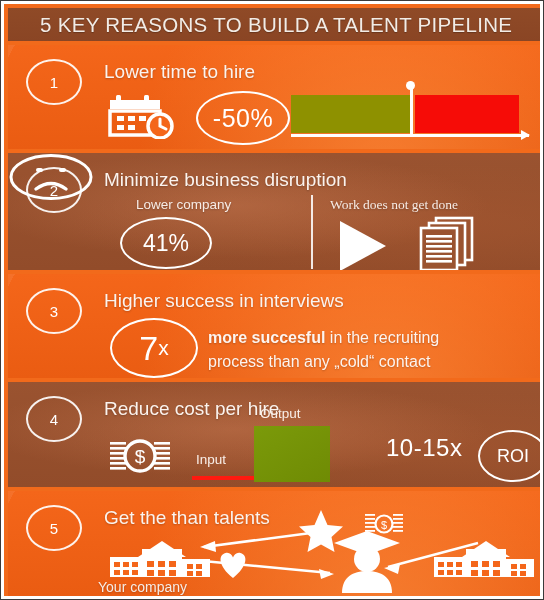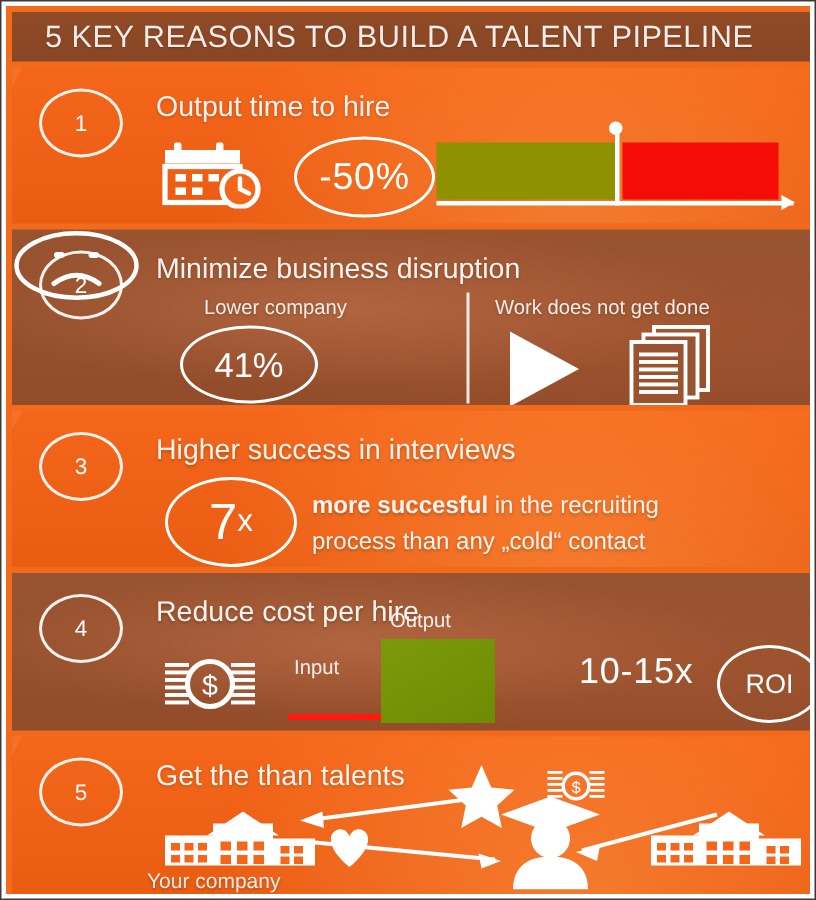--- a/index.html
+++ b/index.html
@@ -31,21 +31,21 @@
   }
 
   
   .header{
     position:absolute;left:4px;top:4px;width:536px;height:33px;
     background:linear-gradient(180deg,#8f4a27 0%,#8a4524 100%);
     display:flex;align-items:center;
   }
   .header-title{
     color:#f2ece6;font-size:20.5px;letter-spacing:.3px;
-    padding-left:22px;white-space:nowrap;font-weight:400;
+    padding-left:32px;white-space:nowrap;font-weight:400;
     text-shadow:0 1px 1px rgba(0,0,0,.25);
   }
 
   
   .section{position:absolute;left:4px;width:536px;overflow:hidden;}
   .sec1{top:41px;height:104px;}
   .sec2{top:149px;height:117px;}
   .sec3{top:270px;height:104px;}
   .sec4{top:378px;height:105px;}
   .sec5{top:487px;height:105px;}
@@ -80,21 +80,21 @@
   .chart1 .axis:after{
     content:"";position:absolute;right:-1px;top:-4px;
     border-left:9px solid #fff;border-top:5px solid transparent;border-bottom:5px solid transparent;
   }
   .chart1 .divider{position:absolute;left:119px;top:-6px;width:3px;height:52px;background:#fff;}
   .chart1 .dot{position:absolute;left:115px;top:-10px;width:9px;height:9px;border-radius:50%;background:#fff;}
 
   
   .sub-label{position:absolute;color:#f7ece6;font-size:13.5px;white-space:nowrap;text-shadow:0 1px 2px rgba(0,0,0,.22);}
   .lbl-morale{left:128px;top:44px;}
-  .lbl-work{left:322px;top:44px;}
+  .lbl-work{left:322px;top:44px;font-family:Liberation Serif, serif;}
   .pct41{left:112px;top:64px;width:88px;height:48px;font-size:23px;}
   .sad{left:210px;top:64px;width:86px;height:48px;}
   .vrule{position:absolute;left:303px;top:42px;width:2px;height:74px;background:rgba(255,255,255,.88);}
   .play-tri{
     position:absolute;left:332px;top:68px;width:0;height:0;
     border-left:46px solid #ffffff;border-top:25px solid transparent;border-bottom:25px solid transparent;
   }
   .docs{position:absolute;left:404px;top:62px;width:68px;height:56px;}
 
   
@@ -102,21 +102,21 @@
   .x7 .sm{font-size:21px;}
   .note{position:absolute;left:200px;top:52px;color:#fdf4ef;font-size:16px;line-height:1.5;text-shadow:0 1px 2px rgba(0,0,0,.22);}
   .note b{font-weight:700;}
 
   
   .money-icon{position:absolute;left:100px;top:54px;width:64px;height:44px;}
   .io-chart{position:absolute;left:178px;top:24px;width:180px;height:72px;}
   .io-chart .out-label{position:absolute;left:74px;top:0;color:#f9efe9;font-size:13.5px;}
   .io-chart .out-bar{position:absolute;left:68px;top:20px;width:76px;height:56px;background:#739107;
     background:linear-gradient(150deg,#7b9a0a,#6f8b04);}
-  .io-chart .in-label{position:absolute;left:10px;top:31px;color:#f9efe9;font-size:13.5px;}
+  .io-chart .in-label{position:absolute;left:10px;top:46px;color:#f9efe9;font-size:13.5px;}
   .io-chart .in-bar{position:absolute;left:6px;top:70px;width:62px;height:4px;background:#ff1a10;}
   .roi-num{position:absolute;left:378px;top:52px;color:#ffffff;font-size:24px;letter-spacing:.5px;}
   .roi{left:470px;top:48px;width:66px;height:48px;font-size:18px;}
 
   
   .bld-left{position:absolute;left:100px;top:46px;width:104px;height:42px;}
   .bld-right{position:absolute;left:424px;top:46px;width:104px;height:42px;}
   .lbl-company{left:90px;top:88px;font-size:14px;}
   .lbl-competitor{left:414px;top:88px;font-size:14px;}
   .heart{position:absolute;left:208px;top:58px;width:34px;height:30px;}
@@ -129,21 +129,21 @@
 <body>
 
 <div class="infographic">
 
   <div class="header">
     <div class="header-title">5 KEY REASONS TO BUILD A TALENT PIPELINE</div>
   </div>
 
   <div class="section sec1 bg-orange">
     <div class="badge">1</div>
-    <div class="sec-title">Output time to hire</div>
+    <div class="sec-title">Lower time to hire</div>
 
     <svg class="cal-icon" viewBox="0 0 74 46">
       <rect x="8" y="2" width="5" height="8" rx="1.5" fill="#fff"></rect>
       <rect x="36" y="2" width="5" height="8" rx="1.5" fill="#fff"></rect>
       <rect x="2" y="7" width="50" height="9" fill="#fff"></rect>
       <rect x="2" y="18" width="50" height="24" fill="none" stroke="#fff" stroke-width="3.5"></rect>
       <rect x="9" y="23" width="7" height="5" fill="#fff"></rect>
       <rect x="20" y="23" width="7" height="5" fill="#fff"></rect>
       <rect x="31" y="23" width="7" height="5" fill="#fff"></rect>
       <rect x="9" y="32" width="7" height="5" fill="#fff"></rect>

